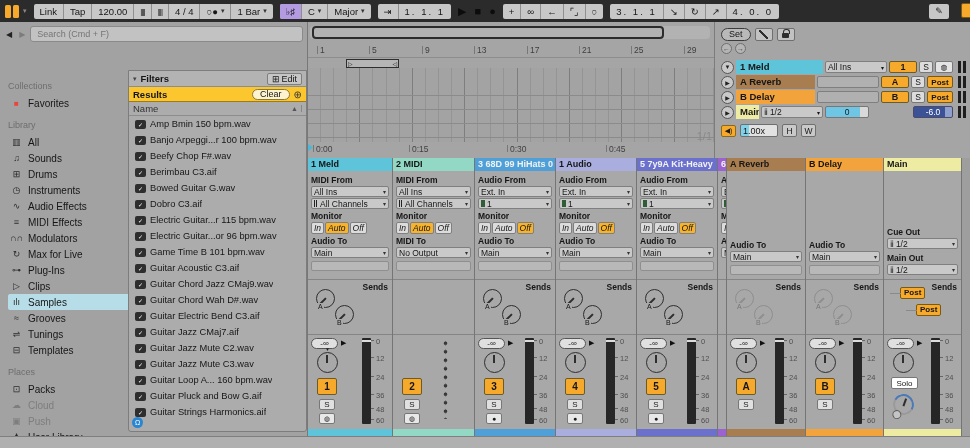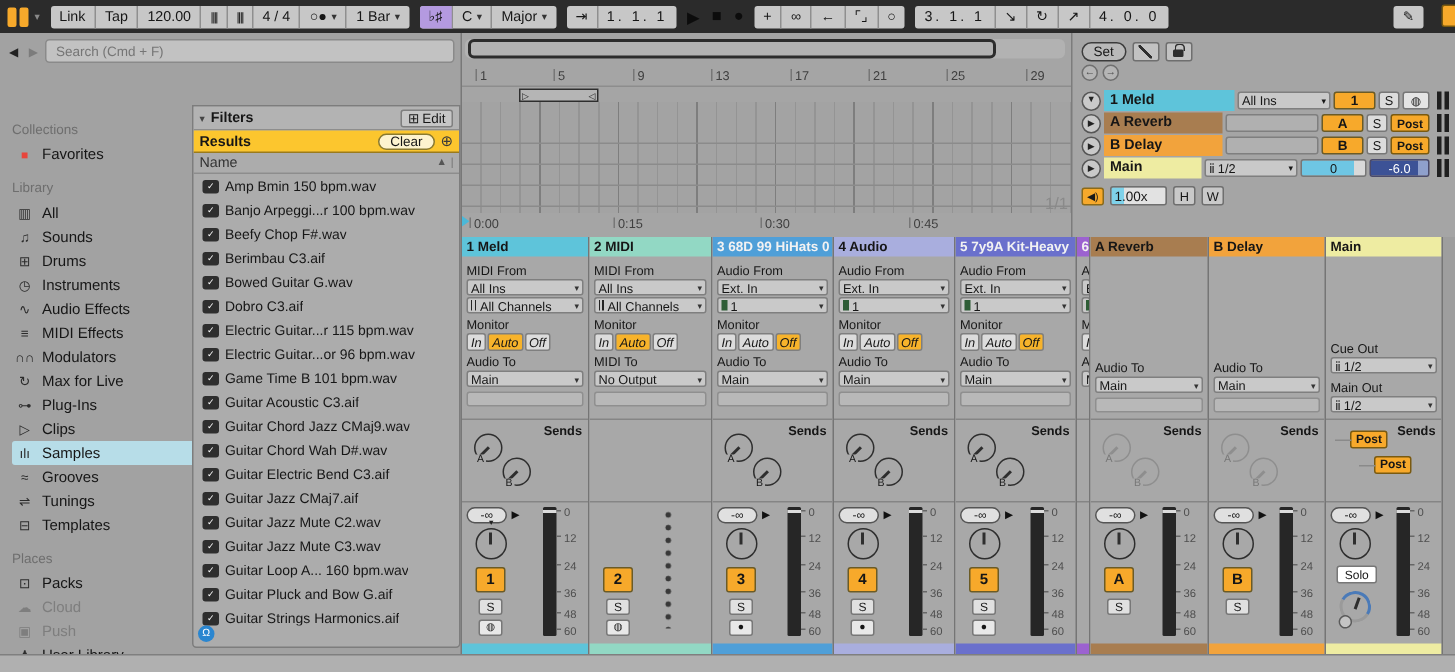--- a/index.html
+++ b/index.html
@@ -82,38 +82,38 @@
   .foldc { width:13px; height:13px; border:1px solid #565656; border-radius:50%; background:#c9c9c9; font-size:6px; color:#222; display:flex; align-items:center; justify-content:center; flex:none; }
   .pname { flex:1; height:14px; font-size:9.5px; font-weight:bold; padding:1px 4px; overflow:hidden; white-space:nowrap; }
   .pdd { width:62px; height:12px; background:#c9c9c9; border:1px solid #7f7f7f; border-radius:2px; font-size:8.5px; display:flex; align-items:center; padding:0 2px; gap:2px; flex:none; }
   .pdd .dn { margin-left:auto; font-size:6px; }
   .pdd.off { background:#b0b0b0; }
   .pbadge { width:28px; height:12px; background:#f7a92b; border:1px solid #6b5b26; border-radius:2px; font-weight:bold; font-size:9px; text-align:center; line-height:11px; flex:none; }
   .psolo { width:14px; height:12px; background:#dcdcdc; border:1px solid #777; border-radius:2px; font-size:8.5px; text-align:center; line-height:11px; flex:none; }
   .parm { width:18px; height:12px; background:#e4e4e4; border:1px solid #777; border-radius:2px; font-size:8px; text-align:center; line-height:11px; flex:none; }
   .ppost { width:26px; height:12px; background:#f7a92b; border:1px solid #7a5a10; border-radius:2px; font-size:8px; font-weight:bold; text-align:center; line-height:11px; flex:none; }
   .pvol { width:44px; height:12px; border:1px solid #777; border-radius:2px; background:linear-gradient(90deg,#6ec6e4 0 82%,#d9d9d9 82%); font-size:8.5px; text-align:center; line-height:11px; flex:none; }
-  .ppan { width:40px; height:12px; border:1px solid #4a4a6a; border-radius:2px; background:linear-gradient(90deg,#3c5296 0 82%,#8fa0cc 82%); color:#fff; font-size:8.5px; text-align:center; line-height:11px; flex:none; }
+  .ppan { width:40px; height:12px; border:1px solid #4a4a6a; border-radius:2px; background:linear-gradient(90deg,#3c5296 0 82%,#8fa0cc 82%); color:#fff; font-size:8.5px; text-align:center; line-height:11px; flex:none;margin-left:42px; }
   .pm { display:flex; gap:2px; margin-left:3px; flex:none; }
   .pm i { width:3px; height:12px; background:#1f1f1f; }
   .p-zoomrow { display:flex; align-items:center; gap:4px; height:15px; margin-top:4px; }
   .spk { width:15px; height:12px; background:#f7a92b; border:1px solid #8a6a1a; border-radius:2px; font-size:7px; color:#1a1a1a; display:flex; align-items:center; justify-content:center; }
   .speedbox { width:38px; height:13px; border:1px solid #6f6f6f; border-radius:2px; background:linear-gradient(90deg,#7ed2ea 0 8px,#e2e2e2 8px); font-size:9px; padding-left:2px; line-height:12px; }
   .hwbtn { width:15px; height:13px; background:#c9c9c9; border:1px solid #6f6f6f; border-radius:2px; font-size:8.5px; text-align:center; line-height:12px; }
 
   
   .mixer { position:absolute; left:308px; top:158px; width:662px; height:278px; display:flex; }
   .strip { position:relative; border-right:1px solid #757575; background:#a8a8a8; display:flex; flex-direction:column; overflow:hidden; }
   .w85{width:85px}.w82{width:82px}.w81{width:81px}.w9{width:9px}.w79{width:79px}.w78{width:78px}
   .gutter { width:8px; background:#9e9e9e; }
   .s-head { height:13px; padding:1px 3px; font-size:9px; font-weight:bold; white-space:nowrap; overflow:hidden; flex:none; }
   .lt { color:#f2f2f2; }
   .c1{background:#5ec4da}.c2{background:#92d8c4}.c3{background:#4f9fd8}.c4{background:#a9aede}.c5{background:#6a70cc}.c6{background:#9c62d0}.ca{background:#a87d50}.cb{background:#f2a33c}.cm{background:#eeeca2}
   .s-io { height:109px; padding:2px 3px 0 3px; border-bottom:1px solid #858585; position:relative; flex:none; }
-  .io-label { font-size:8.5px; font-weight:normal; margin-top:2px; white-space:nowrap; }
+  .io-label { font-size:8.5px; font-weight:bold; margin-top:2px; white-space:nowrap; }
   .dd { height:11px; background:#c9c9c9; border:1px solid #7f7f7f; border-radius:2px; font-size:8.5px; display:flex; align-items:center; padding:0 2px; gap:2px; margin-top:1px; white-space:nowrap; overflow:hidden; }
   .dd .dn { margin-left:auto; font-size:6px; color:#333; }
   .chic { width:4px; height:7px; flex:none; }
   .chic.midi { background:repeating-linear-gradient(90deg,#222 0 1px,transparent 1px 2.5px); }
   .chic.aud { background:#2e5d36; }
   .mon-row { display:flex; gap:1px; margin-top:1px; }
   .mon { border:1px solid #7f7f7f; background:#dcdcdc; font-size:8.5px; padding:0 2px; border-radius:2px; line-height:10px;font-style:italic; }
   .mon.on { background:#f7b32b; }
   .io-empty { height:10px; background:#b8b8b8; border:1px solid #8f8f8f; border-radius:2px; margin-top:3px; }
   .io-bot { position:absolute; left:3px; right:3px; bottom:4px; }
@@ -681,21 +681,21 @@
           <span class="sc2">24</span>
           <span class="sc3">36</span>
           <span class="sc4">48</span>
           <span class="sc5">60</span>
         </div>
     </div>
     <div class="s-color c3"></div>
   </div>
 
   <div class="strip w81">
-    <div class="s-head c4">4 Audio</div>
+    <div class="s-head c4">1 Audio</div>
     <div class="s-io">
       <div class="io-label">Audio From</div>
       <div class="dd">
           <span>Ext. In</span>
           <span class="dn">▾</span>
         </div>
       <div class="dd">
           <i class="chic aud"></i>
           <span>1</span>
           <span class="dn">▾</span>

